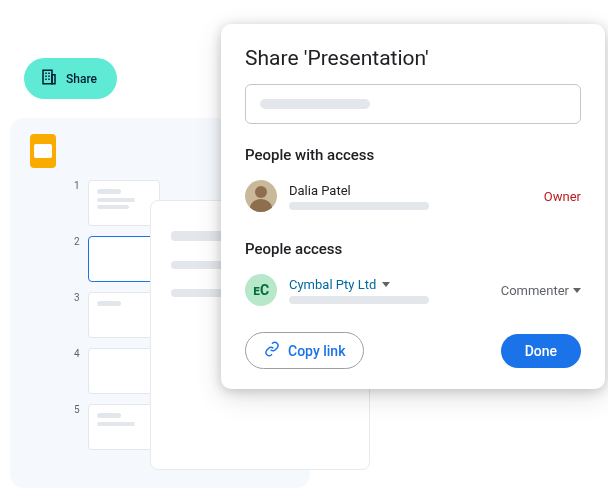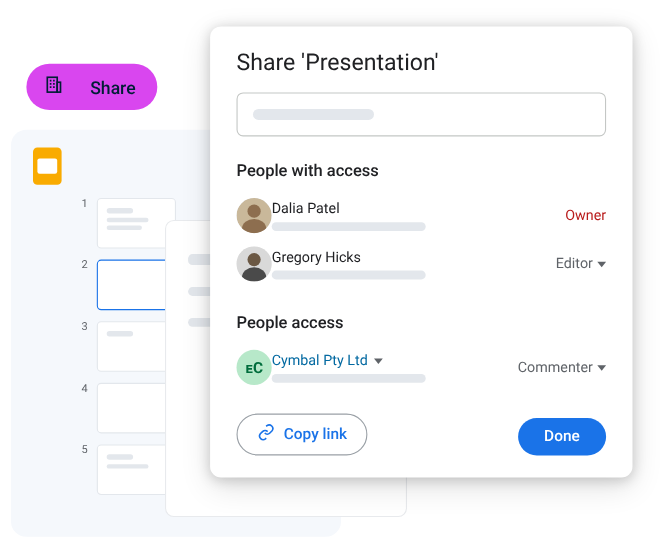--- a/index.html
+++ b/index.html
@@ -1,25 +1,25 @@
 <!DOCTYPE html>
 <html><head>
 <meta charset="utf-8">
 <style>
 * { margin: 0; padding: 0; box-sizing: border-box; font-family: 'Google Sans', Roboto, Arial, sans-serif; }
 body { background: #fff; width: 608px; height: 500px; position: relative; overflow: hidden; }
 
 .share-chip {
   position: absolute;
   top: 58px; left: 24px;
-  background: #d946ef;
+  background: #5eead4;
   border-radius: 22px;
   padding: 10px 20px 10px 16px;
-  display: flex; align-items: center; gap: 24px;
-  font-size: 16px; font-weight: 500; color: #001d35;
+  display: flex; align-items: center; gap: 8px;
+  font-size: 12px; font-weight: 500; color: #001d35;
 }
 .share-chip svg { width: 18px; height: 18px; }
 
 .slides-app {
   position: absolute;
   top: 118px; left: 10px;
   width: 300px; height: 370px;
   background: #f5f8fc;
   border-radius: 14px;
   padding: 12px;
@@ -65,21 +65,21 @@
   border: 1px solid #e8eaed;
   padding: 30px 20px;
 }
 .canvas .cbar { background: #e3e7ec; border-radius: 4px; margin-bottom: 20px; }
 .canvas .cb1 { width: 70px; height: 10px; }
 .canvas .cb2 { width: 160px; height: 8px; }
 .canvas .cb3 { width: 140px; height: 8px; }
 
 .modal {
   position: absolute;
-  top: 24px; left: 191px;
+  top: 24px; left: 221px;
   width: 384px;
   background: #fff;
   border-radius: 10px;
   box-shadow: 0 2px 12px rgba(0,0,0,0.18), 0 8px 28px rgba(0,0,0,0.12);
   padding: 22px 24px 20px;
 }
 .modal-title {
   font-size: 21px; color: #202124; font-weight: 400; margin-bottom: 14px;
 }
 .email-input {
@@ -87,21 +87,21 @@
   border: 1px solid #c4c7c5; border-radius: 6px;
   padding: 0 14px;
   display: flex; align-items: center;
 }
 .email-input .ph { width: 110px; height: 10px; background: #e3e7ec; border-radius: 5px; }
 
 .section-title {
   font-size: 15px; font-weight: 500; color: #202124; margin: 22px 0 10px;
 }
 .row {
-  display: flex; align-items: center; 
+  display: flex; align-items: center; gap: 12px;
   padding: 6px 0;
 }
 .avatar {
   width: 32px; height: 32px; border-radius: 50%;
   background: #ddd; flex-shrink: 0; overflow: hidden;
 }
 .avatar svg { width: 100%; height: 100%; display: block; }
 .person-info { flex: 1; display: flex; flex-direction: column; gap: 4px; }
 .person-name { font-size: 13px; color: #202124; }
 .person-sub { width: 140px; height: 8px; background: #e3e7ec; border-radius: 4px; }
@@ -116,21 +116,21 @@
 .org-avatar {
   width: 32px; height: 32px; border-radius: 50%;
   background: #b7e8c9;
   display: flex; align-items: center; justify-content: center;
   color: #006d3c; font-weight: 700; font-size: 14px;
   flex-shrink: 0;
 }
 .org-name { display: flex; align-items: center; gap: 6px; font-size: 13px; color: #0369a1; }
 
 .footer {
-  display: flex; justify-content: space-between; align-items: flex-end; margin-top: 20px;
+  display: flex; justify-content: space-between; align-items: center; margin-top: 20px;
 }
 .copy-link {
   display: flex; align-items: center; gap: 8px;
   border: 1px solid #9aa0a6; border-radius: 20px;
   padding: 8px 18px;
   font-size: 14px; color: #1a73e8; font-weight: 500;
   background: #fff;
 }
 .copy-link svg { width: 16px; height: 16px; }
 .done-btn {
@@ -215,37 +215,20 @@
         </svg>
     </div>
     <div class="person-info">
       <span class="person-name">Dalia Patel</span>
       <div class="person-sub"></div>
     </div>
     <div class="role owner">Owner</div>
   </div>
 
 
-  <div class="row">
-    <div class="avatar">
-      <svg viewBox="0 0 32 32">
-          <circle cx="16" cy="16" r="16" fill="#d9d9d9"></circle>
-          <circle cx="16" cy="12" r="6" fill="#6b5844"></circle>
-          <ellipse cx="16" cy="28" rx="11" ry="9" fill="#4a4a4a"></ellipse>
-        </svg>
-    </div>
-    <div class="person-info">
-      <span class="person-name">Gregory Hicks</span>
-      <div class="person-sub"></div>
-    </div>
-    <div class="role">
-      <span>Editor</span>
-      <span class="caret"></span>
-    </div>
-  </div>
 
   <div class="section-title">People access</div>
 
   <div class="row">
     <div class="org-avatar">
         <span>ᴇC</span>
       </div>
     <div class="person-info">
       <div class="org-name">
         <span>Cymbal Pty Ltd</span>

